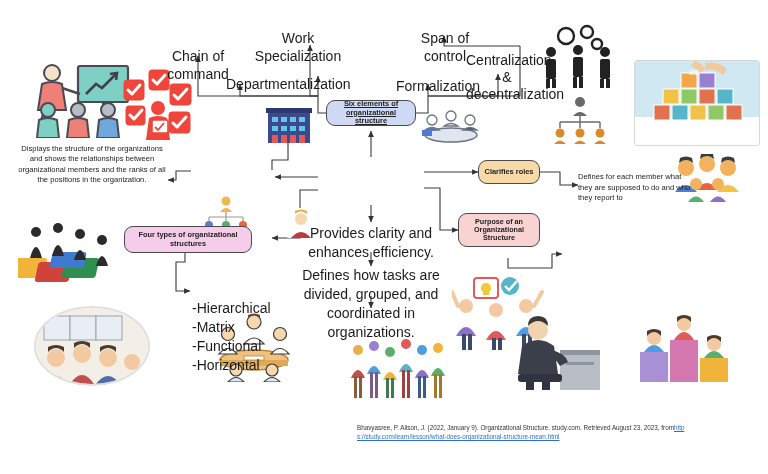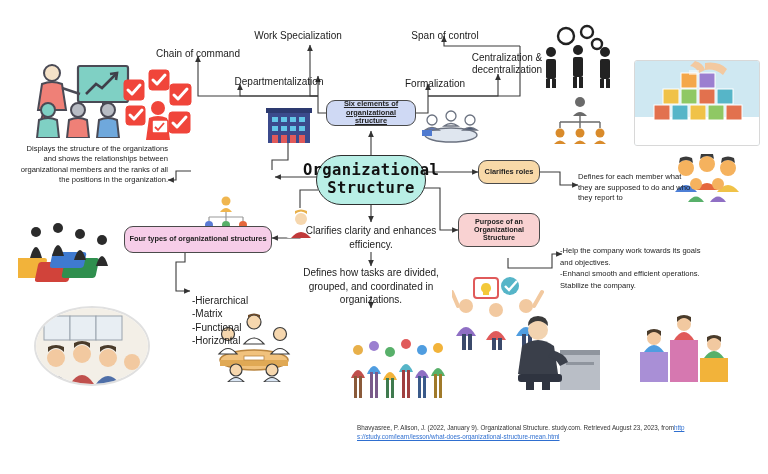--- a/index.html
+++ b/index.html
@@ -20,21 +20,21 @@
   }
   .lilac{background:#e8d2ef;}
   .pink{background:#f6cde8;}
   .blue{background:#cfd9f4;}
   .orange{background:#f8d9a8;}
   .rose{background:#f9d2d2;}
 
   .plain{position:absolute;text-align:center;line-height:1.25;color:#1b1b1b;}
   .plain.left{text-align:left;}
   .tiny{font-size:7.6px;}
-  .sm{font-size:10px;}
+  .sm{font-size:14px;}
 
   .cite{position:absolute;font-size:6.3px;line-height:1.45;color:#333;text-align:left;}
   .cite a{color:#2f6fd0;text-decoration:underline;word-break:break-all;}
 
   
   .ill{position:absolute;overflow:hidden;}
   .ill svg{display:block;width:100%;height:100%;}
   .photo{position:absolute;border-radius:3px;overflow:hidden;}
 </style>
 </head>
@@ -448,30 +448,27 @@
           <path d="M68 52 q10 -14 20 0z" fill="#58b06a"></path>
       </g>
       <g fill="#4a3b2a">
         <path d="M11 30 q7 -8 14 0 l0 -5 q-7 -4 -14 0z"></path>
         <path d="M41 16 q7 -8 14 0 l0 -5 q-7 -4 -14 0z"></path>
         <path d="M71 36 q7 -8 14 0 l0 -5 q-7 -4 -14 0z"></path>
       </g>
     </svg>
   </div>
 
-  <div class="node center-node" style="left:316px;top:155px;width:110px;height:50px;">
-    <span>Organizational Structure</span>
-  </div>
 
   <div class="node blue" style="left:326px;top:100px;width:90px;height:26px;font-size:7.4px;padding:0 3px;text-decoration:underline;">
     <span>Six elements of organizational structure</span>
   </div>
 
 
-  <div class="node pink" style="left:124px;top:226px;width:148px;height:27px;font-size:7.4px;padding:0 4px;">
+  <div class="node pink" style="left:124px;top:226px;width:128px;height:27px;font-size:7.4px;padding:0 4px;">
     <span>Four types of organizational structures</span>
   </div>
 
   <div class="node orange" style="left:478px;top:160px;width:62px;height:24px;font-size:7.4px;">
     <span>Clarifies roles</span>
   </div>
 
   <div class="node rose" style="left:458px;top:213px;width:82px;height:32px;font-size:7.2px;padding:16px 3px;">
     <span>Purpose of an Organizational Structure</span>
   </div>
@@ -488,43 +485,38 @@
   <div class="plain sm" style="left:400px;top:30px;width:90px;">
     <span>Span of control</span>
   </div>
   <div class="plain sm" style="left:396px;top:78px;width:78px;">
     <span>Formalization</span>
   </div>
   <div class="plain sm" style="left:466px;top:52px;width:82px;line-height:1.2;">
     <span>Centralization &amp; decentralization</span>
   </div>
 
-  <div class="plain tiny" style="left:16px;top:144px;width:152px;line-height:1.35;text-align:right;">
+  <div class="plain tiny" style="left:16px;top:144px;width:152px;line-height:1.35;">
     <span>Displays the structure of the organizations and shows the relationships between organizational members and the ranks of all the positions in the organization.</span>
   </div>
 
   <div class="plain left tiny" style="left:578px;top:172px;width:118px;line-height:1.4;">
     <span>Defines for each member what they are supposed to do and who they report to</span>
   </div>
 
   <div class="plain left sm" style="left:192px;top:280px;width:86px;line-height:1.35;white-space:pre-line;">
     <span>-Hierarchical
 -Matrix
 -Functional
 -Horizontal</span>
   </div>
 
-  <div class="plain left tiny" style="left:560px;top:234px;width:150px;line-height:1.5;white-space:pre-line;">
-    <span>-Help the company work towards its goals and objectives.
--Enhanci smooth and efficient operations.
-Stabilize the company.</span>
-  </div>
 
   <div class="plain sm" style="left:300px;top:224px;width:142px;line-height:1.35;">
-    <span>Clarifies clarity and enhances efficiency.</span>
+    <span>Provides clarity and enhances efficiency.</span>
   </div>
   <div class="plain sm" style="left:292px;top:266px;width:158px;line-height:1.35;">
     <span>Defines how tasks are divided, grouped, and coordinated in organizations.</span>
   </div>
 
   <div class="cite" style="left:357px;top:423px;width:330px;">
     <span>Bhavyasree, P. Alison, J. (2022, January 9). Organizational Structure. study.com. Retrieved August 23, 2023, from</span><a href="#">https://study.com/learn/lesson/what-does-organizational-structure-mean.html</a>
   </div>
 
 </div>

